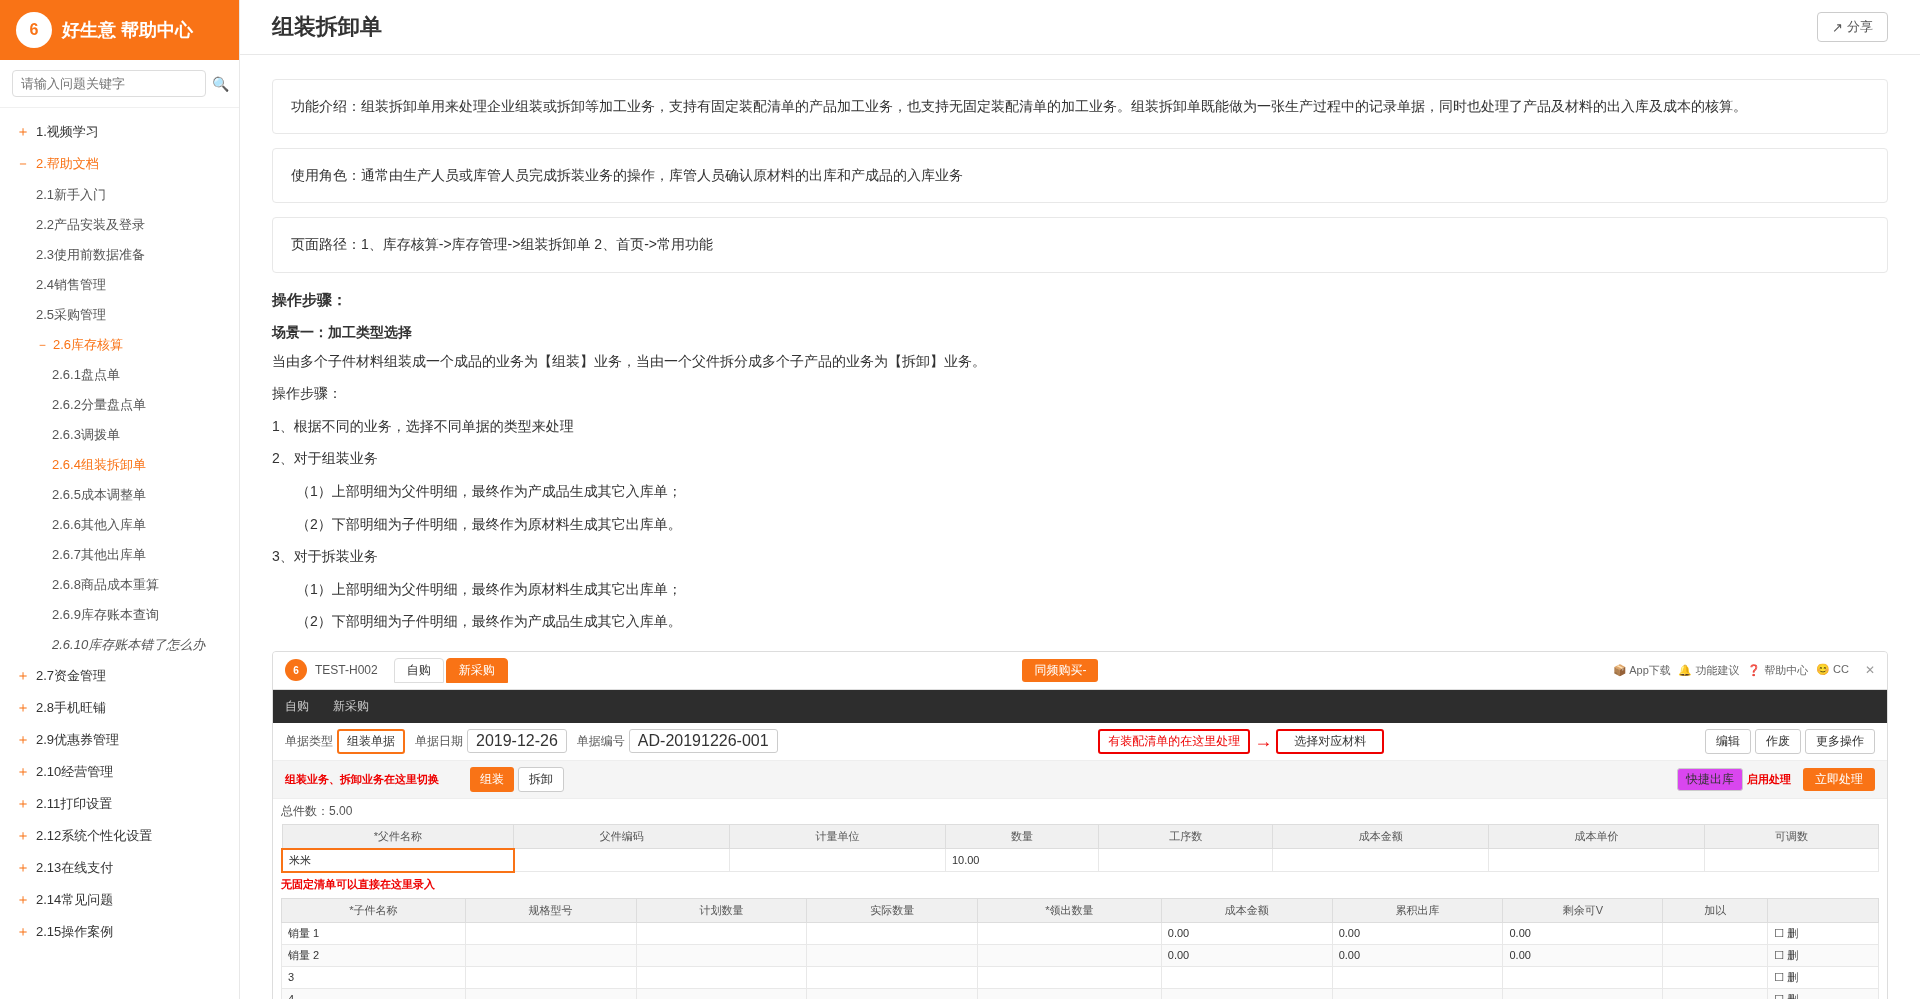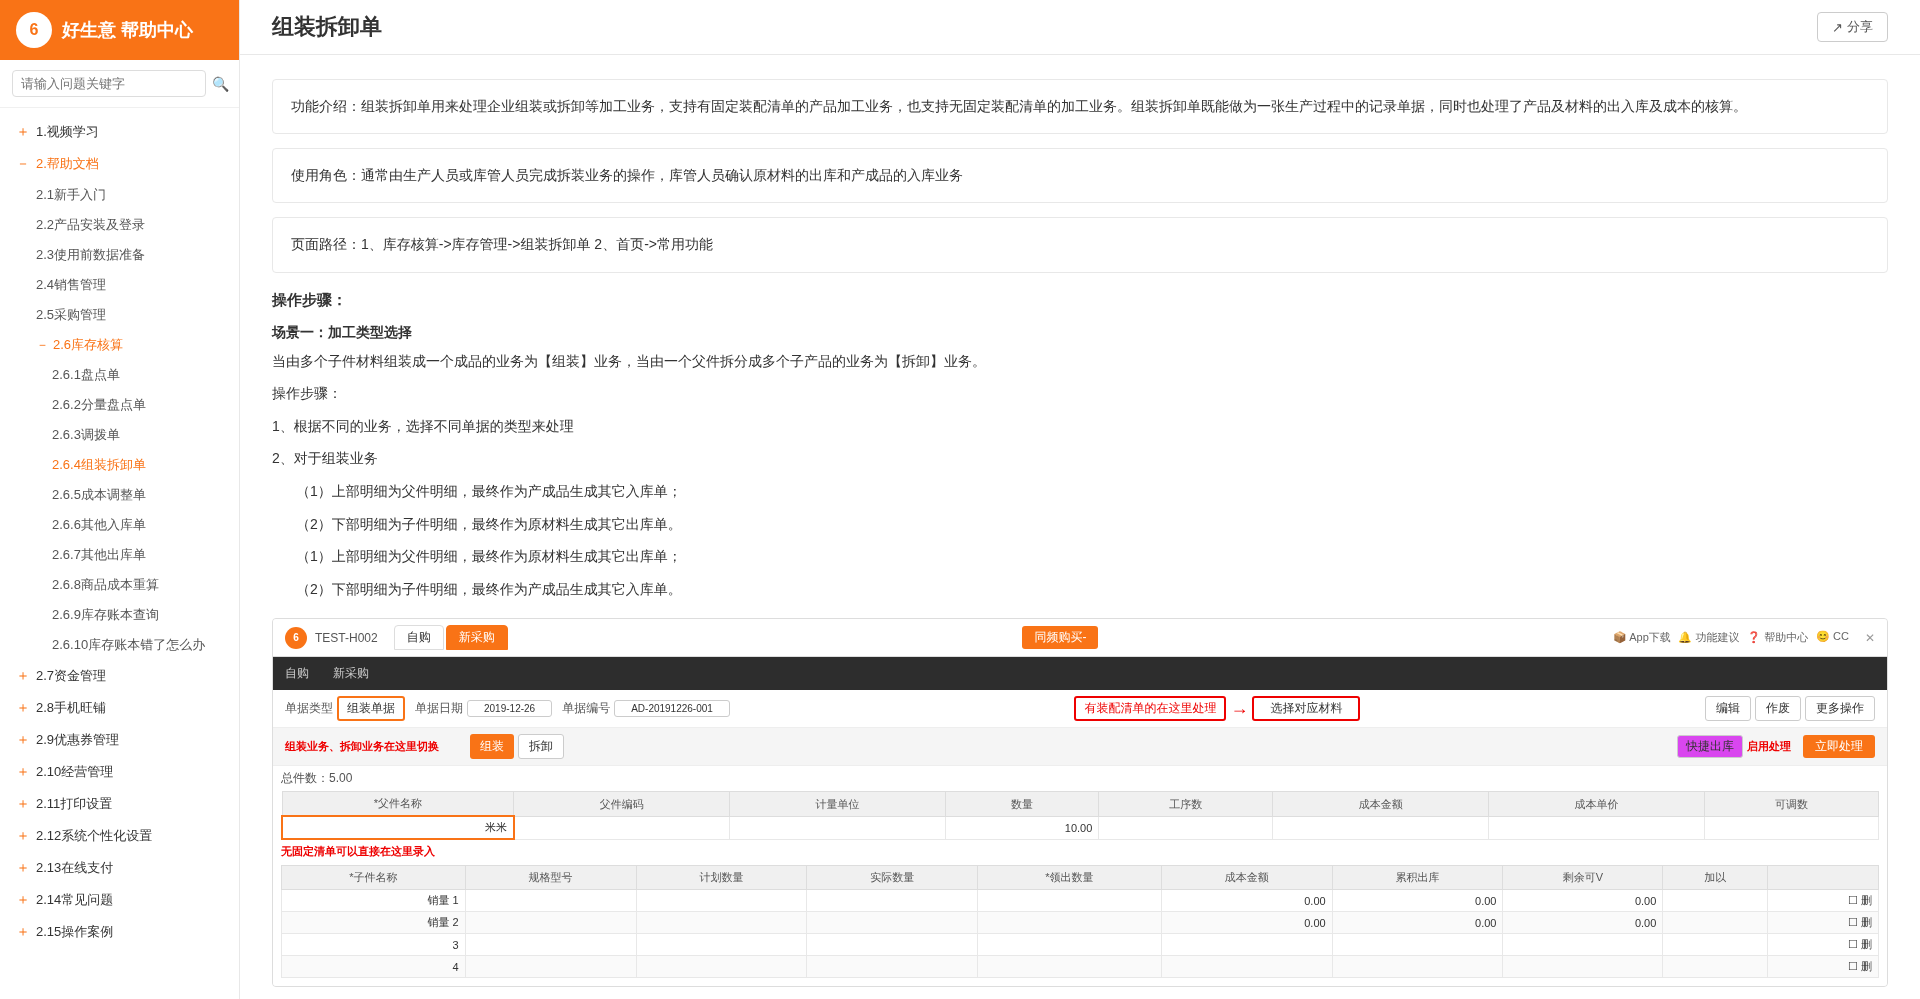--- a/index.html
+++ b/index.html
@@ -43,27 +43,27 @@
     
     .app-screenshot { width: 100%; background: #e8e8e8; position: relative; min-height: 260px; }
     .app-top-bar { background: #fff; border-bottom: 1px solid #ddd; padding: 6px 12px; display: flex; align-items: center; gap: 8px; font-size: 12px; color: #555; }
     .app-logo-small { width: 22px; height: 22px; background: #f97316; border-radius: 50%; display: flex; align-items: center; justify-content: center; color: #fff; font-size: 10px; font-weight: bold; }
     .app-tab { background: #fff; border: 1px solid #ddd; border-radius: 4px 4px 0 0; padding: 3px 12px; font-size: 12px; color: #333; }
     .app-tab.active { background: #f97316; color: #fff; border-color: #f97316; }
     .app-nav { background: #2d2d2d; padding: 4px 0; display: flex; gap: 0; font-size: 12px; }
     .app-nav-item { color: #ccc; padding: 4px 12px; cursor: pointer; }
     .form-field { display: flex; align-items: center; gap: 4px; font-size: 12px; }
     .form-label { color: #555; white-space: nowrap; }
-    .form-input { border: 1px solid #ccc; border-radius: 3px; padding: 2px 16px; font-size: 10px; background: #fff; min-width: 80px; }
+    .form-input { border: 1px solid #ccc; border-radius: 3px; padding: 2px 8px; font-size: 16px; background: #fff; min-width: 80px; }
     .btn-orange { background: #f97316; color: #fff; border: none; border-radius: 3px; padding: 3px 10px; font-size: 12px; cursor: pointer; }
     .btn-white { background: #fff; color: #333; border: 1px solid #ccc; border-radius: 3px; padding: 3px 10px; font-size: 12px; cursor: pointer; }
 
     .app-table { width: 100%; border-collapse: collapse; font-size: 11px; }
     .app-table th { background: #f0f0f0; border: 1px solid #ddd; padding: 4px 6px; text-align: center; color: #555; font-weight: normal; }
-    .app-table td { border: 1px solid #e8e8e8; padding: 3px 6px; text-align: right; color: #333; }
+    .app-table td { border: 1px solid #e8e8e8; padding: 3px 6px; text-align: left; color: #333; }
     .app-table tr:nth-child(even) { background: #fafafa; }
   </style>
 </head>
 <body>
 
 <div class="sidebar">
   <div class="sidebar-header">
     <div class="sidebar-logo">
       <span>6</span>
     </div>
@@ -95,21 +95,21 @@
     </div>
     <div class="nav-sub-item" style="padding-left:52px;">2.6.1盘点单</div>
     <div class="nav-sub-item" style="padding-left:52px;">2.6.2分量盘点单</div>
     <div class="nav-sub-item" style="padding-left:52px;">2.6.3调拨单</div>
     <div class="nav-sub-item active" style="padding-left:52px;color:#f97316;">2.6.4组装拆卸单</div>
     <div class="nav-sub-item" style="padding-left:52px;">2.6.5成本调整单</div>
     <div class="nav-sub-item" style="padding-left:52px;">2.6.6其他入库单</div>
     <div class="nav-sub-item" style="padding-left:52px;">2.6.7其他出库单</div>
     <div class="nav-sub-item" style="padding-left:52px;">2.6.8商品成本重算</div>
     <div class="nav-sub-item" style="padding-left:52px;">2.6.9库存账本查询</div>
-    <div class="nav-sub-item" style="padding-left:52px;">2.6.10库存账本错了怎么办</div>
+    <div class="nav-sub-item" style="padding-left:52px;font-style:italic;">2.6.10库存账本错了怎么办</div>
     <div class="nav-section-item">
       <span class="plus-icon">＋</span>
       <span>2.7资金管理</span>
     </div>
     <div class="nav-section-item">
       <span class="plus-icon">＋</span>
       <span>2.8手机旺铺</span>
     </div>
     <div class="nav-section-item">
       <span class="plus-icon">＋</span>
@@ -168,20 +168,21 @@
     <div class="section-title">操作步骤：</div>
 
     <div class="scene-title">场景一：加工类型选择</div>
     <div class="content-text">当由多个子件材料组装成一个成品的业务为【组装】业务，当由一个父件拆分成多个子产品的业务为【拆卸】业务。</div>
 
     <div class="content-text">操作步骤：</div>
     <div class="content-text">1、根据不同的业务，选择不同单据的类型来处理</div>
     <div class="content-text">2、对于组装业务</div>
     <div class="content-text sub-step">（1）上部明细为父件明细，最终作为产成品生成其它入库单；</div>
     <div class="content-text sub-step">（2）下部明细为子件明细，最终作为原材料生成其它出库单。</div>
+    <div class="content-text">3、对于拆装业务</div>
     <div class="content-text sub-step">（1）上部明细为父件明细，最终作为原材料生成其它出库单；</div>
     <div class="content-text sub-step">（2）下部明细为子件明细，最终作为产成品生成其它入库单。</div>
 
     <div class="screenshot-container">
       <div class="app-screenshot">
 
         <div class="app-top-bar">
           <div class="app-logo-small">6</div>
           <span>TEST-H002</span>
           <div style="display:flex;gap:2px;margin-left:8px;">

